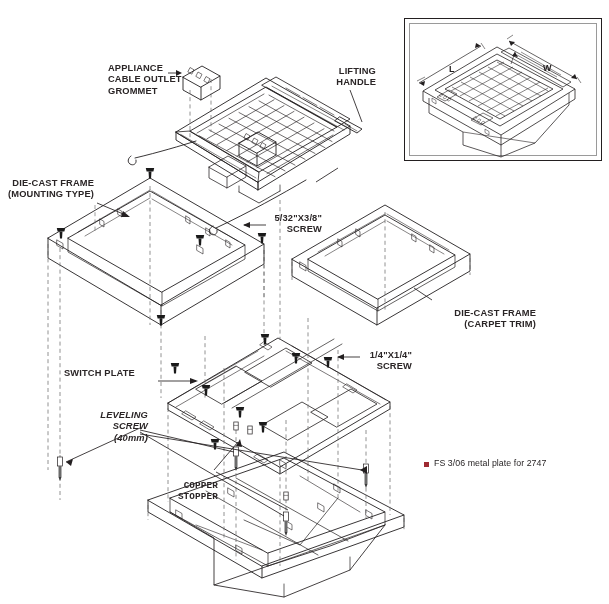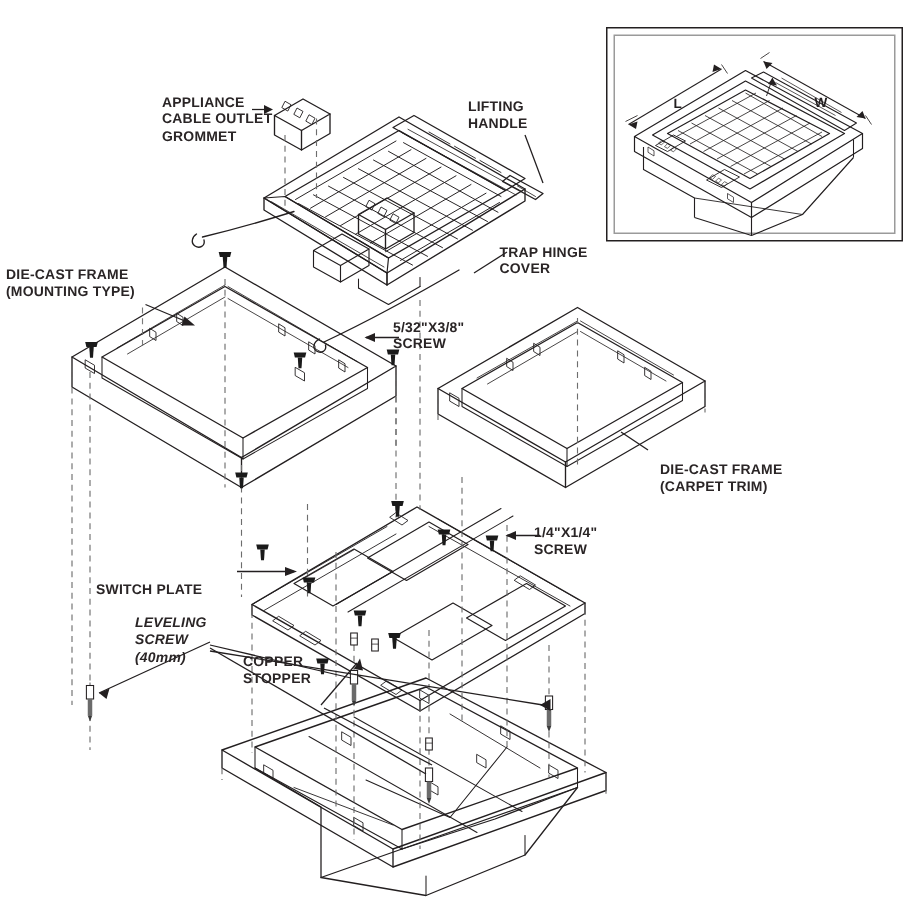--- a/index.html
+++ b/index.html
@@ -12,21 +12,21 @@
   svg.layer{position:absolute;left:0;top:0;width:609px;height:604px;overflow:visible;}
 
   .callout{
     position:absolute;
     font-size:9.3px;
     line-height:11.4px;
     letter-spacing:0.15px;
     font-weight:700;
     color:#2a2526;
     white-space:pre;
-    text-align:left;
+    text-align:right;
   }
   .callout.right{text-align:left;}
 
   
   #legend{
     position:absolute;left:424px;top:458px;width:182px;
   }
   .legend-row{
     display:flex;align-items:flex-start;
     margin-bottom:3.4px;
@@ -436,40 +436,42 @@
     <div class="inset-dim" style="left:138px;top:44px;">W</div>
   </div>
 
   <div class="callout right" style="left:108px;top:63px;width:60px;">APPLIANCE
 CABLE OUTLET
 GROMMET</div>
 
   <div class="callout" style="left:312px;top:66px;width:64px;">LIFTING
 HANDLE</div>
 
-  <div class="callout" style="left:333px;top:163px;width:76px;">TRAP HINGE
-COVER</div>
 
   <div class="callout" style="left:4px;top:178px;width:90px;">DIE-CAST FRAME
 (MOUNTING TYPE)</div>
 
   <div class="callout" style="left:262px;top:213px;width:60px;">5/32"X3/8"
 SCREW</div>
 
   <div class="callout" style="left:440px;top:308px;width:96px;">DIE-CAST FRAME
 (CARPET TRIM)</div>
 
   <div class="callout" style="left:356px;top:350px;width:56px;">1/4"X1/4"
 SCREW</div>
 
-  <div class="callout right" style="left:64px;top:388px;width:92px;">SWITCH PLATE</div>
+  <div class="callout right" style="left:64px;top:368px;width:92px;">SWITCH PLATE</div>
 
   <div class="callout" style="left:90px;top:410px;width:58px;font-style:italic;">LEVELING
 SCREW
 (40mm)</div>
 
-  <div class="callout" style="left:162px;top:436px;width:56px;">COPPER
+  <div class="callout" style="left:162px;top:480px;width:56px;font-family:Liberation Mono, monospace;">COPPER
 STOPPER</div>
 
   <div id="legend">
+    <div class="legend-row">
+      <span class="legend-bullet"></span>
+      <span class="legend-text">FS 3/06 metal plate for 2747</span>
+    </div>
   </div>
 
 </div>
 
 </body></html>

